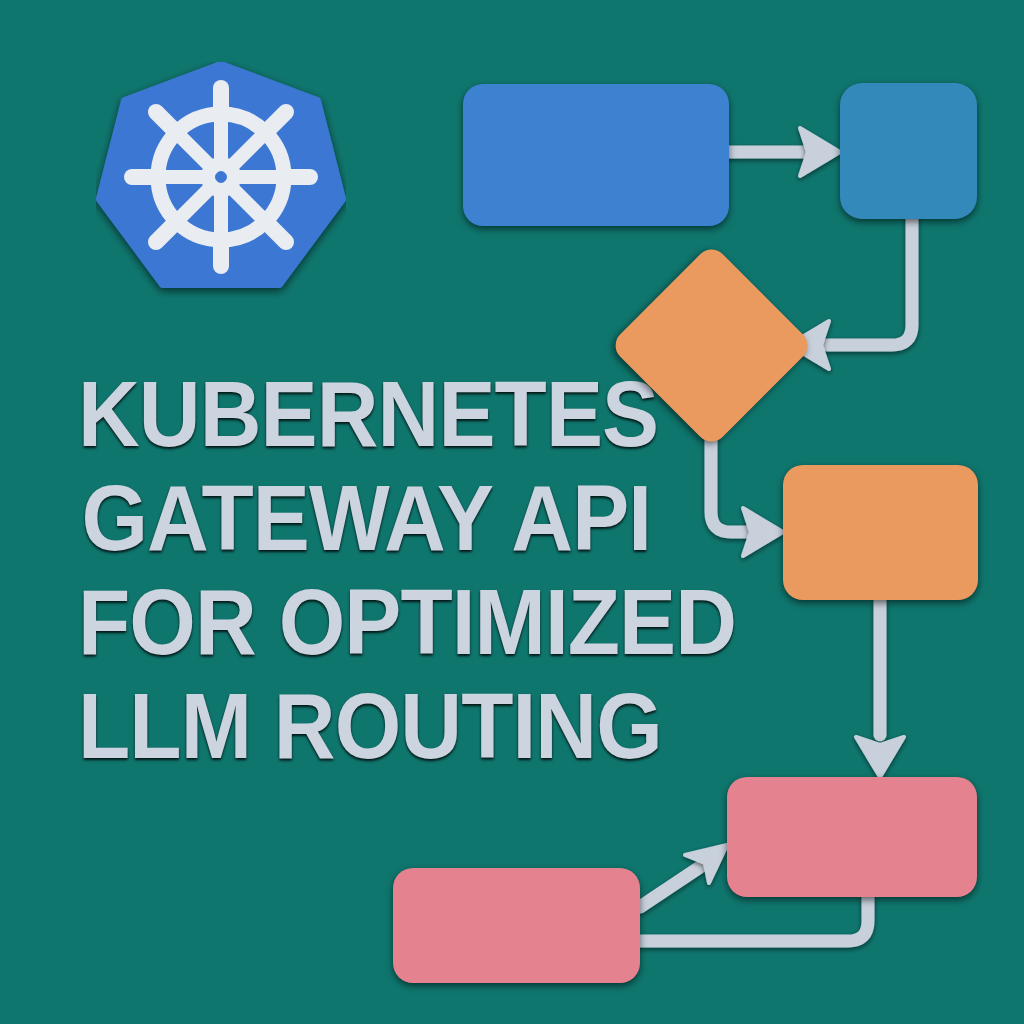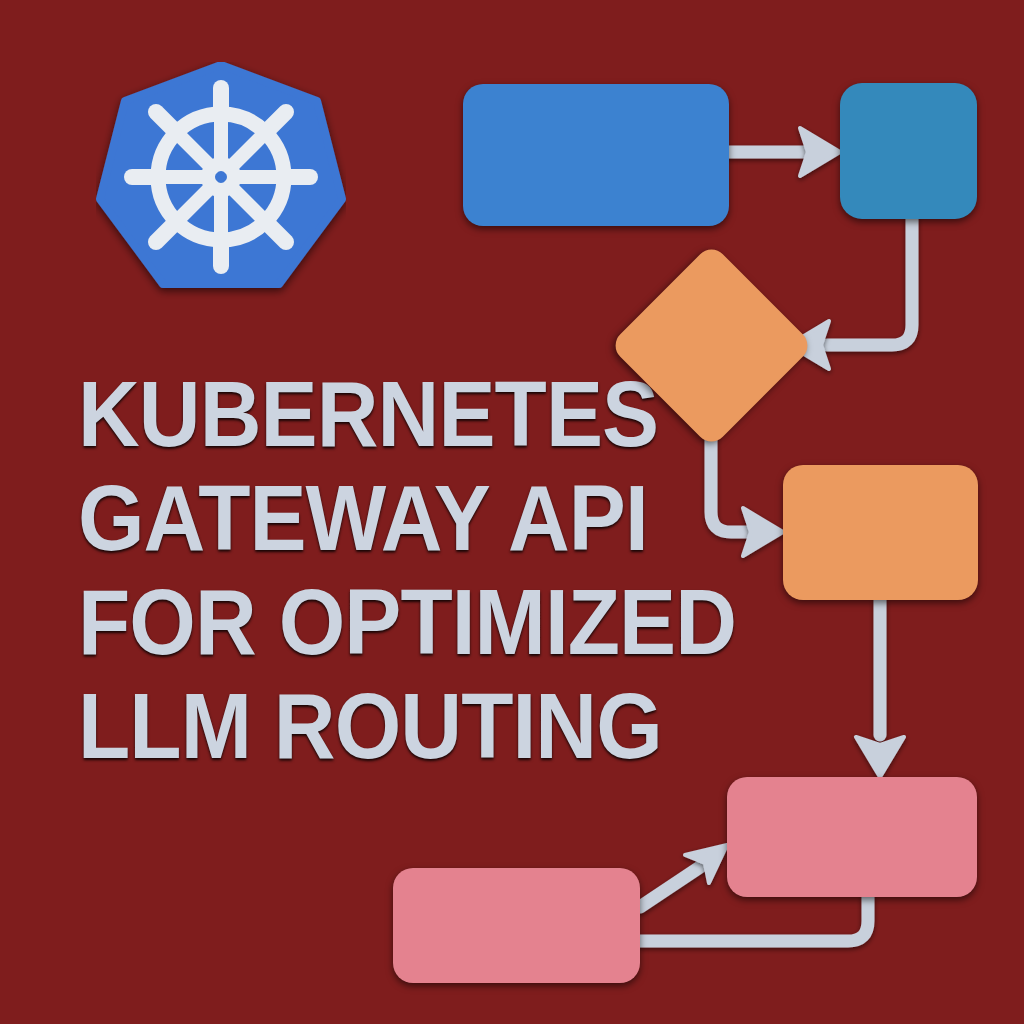--- a/index.html
+++ b/index.html
@@ -64,21 +64,21 @@
 
   #connectors {
     position:absolute; left:0; top:0;
     width:1024px; height:1024px;
     pointer-events:none;
   }
 </style>
 </head>
 <body>
 
-<div id="canvas" style="background: #7f1d1d;">
+<div id="canvas" style="background: #0f766e; text-align: center;">
 
   <div id="k8s-logo">
     <svg viewBox="0 0 250 253" width="250" height="253">
       <defs>
         <filter id="logoShadow" x="-20%" y="-20%" width="150%" height="150%">
           <feDropShadow dx="0" dy="3" stdDeviation="4" flood-color="#000" flood-opacity="0.6"></feDropShadow>
         </filter>
       </defs>
 
       <path d="M125 3 L221 39 L246 137 L183 222 L67 222 L4 137 L29 39 Z" fill="#3d77d4" stroke="#3d77d4" stroke-width="8" stroke-linejoin="round" filter="url(#logoShadow)"></path>

